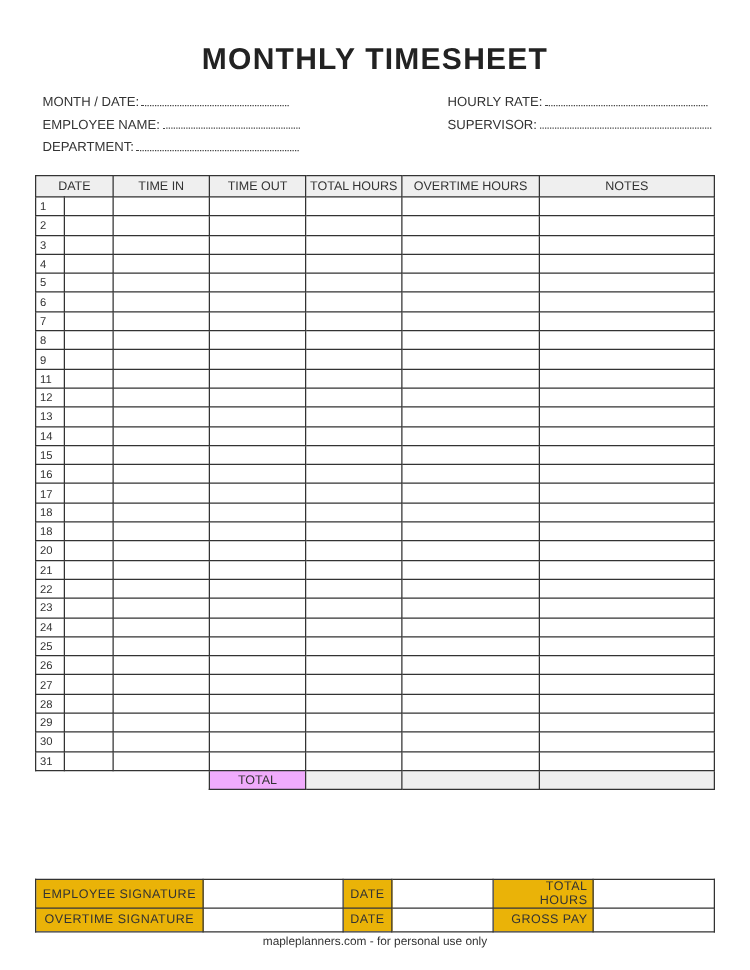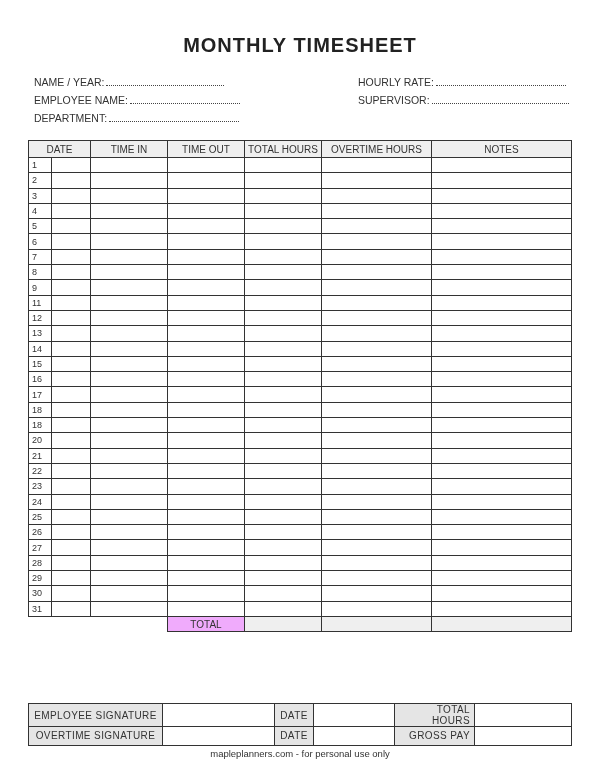--- a/index.html
+++ b/index.html
@@ -1,39 +1,39 @@
 <!DOCTYPE html>
 <html><head>
 <meta charset="utf-8">
 <style>
   html, body { margin: 0; padding: 0; background: #ffffff; }
   body { width: 600px; height: 776px; position: relative; font-family: "Liberation Sans", "DejaVu Sans", sans-serif; color: #333; overflow: hidden; }
-  .title { position: absolute; top: 34px; left: 0; width: 600px; text-align: center; font-size: 20px; font-weight: bold; letter-spacing: 1px; color: #222; }
+  .title { position: absolute; top: 34px; left: 0; width: 600px; text-align: center; font-size: 24px; font-weight: bold; letter-spacing: 1px; color: #222; }
   .field { position: absolute; font-size: 10.5px; color: #333; white-space: nowrap; }
   .field .dots { display: inline-block; border-bottom: 1px dotted #444; height: 8px; vertical-align: baseline; margin-left: 2px; }
   table.ts { position: absolute; left: 28px; top: 140px; border-collapse: collapse; }
   table.ts td, table.ts th { border: 1.5px solid #333; padding: 0; height: 15.3px; box-sizing: border-box; }
   table.ts th { background: #efefef; font-weight: normal; font-size: 10px; color: #333; height: 17px; }
   table.ts td.num { font-size: 9px; padding-left: 3px; color: #333; }
   table.ts tr.total td.lbl { background: #f0abfc; font-size: 10px; text-align: center; }
   table.ts tr.total td.tv { background: #efefef; }
   table.ts tr.total td.blank { border: none; }
   table.sig { position: absolute; left: 28px; top: 703px; border-collapse: collapse; }
   table.sig td { border: 1.5px solid #333; height: 18.5px; padding: 0 4px; font-size: 10px; box-sizing: border-box; color: #333; }
-  table.sig td.lab { background: #e5e5e5; text-align: right; letter-spacing: 0.4px; }
+  table.sig td.lab { background: #eab308; text-align: right; letter-spacing: 0.4px; }
   table.sig td.lab.c { text-align: center; }
   .footer { position: absolute; top: 748px; left: 0; width: 600px; text-align: center; font-size: 9.5px; color: #333; }
 </style>
 </head>
 <body>
 
 <div class="title">MONTHLY TIMESHEET</div>
 
 <div class="field" style="left:34px;top:76px;">
-  <span>NAME / YEAR:</span><span class="dots" style="width:118px;"></span>
+  <span>MONTH / DATE:</span><span class="dots" style="width:118px;"></span>
 </div>
 <div class="field" style="left:34px;top:94px;">
   <span>EMPLOYEE NAME:</span><span class="dots" style="width:110px;"></span>
 </div>
 <div class="field" style="left:34px;top:112px;">
   <span>DEPARTMENT:</span><span class="dots" style="width:130px;"></span>
 </div>
 <div class="field" style="left:358px;top:76px;">
   <span>HOURLY RATE:</span><span class="dots" style="width:130px;"></span>
 </div>

